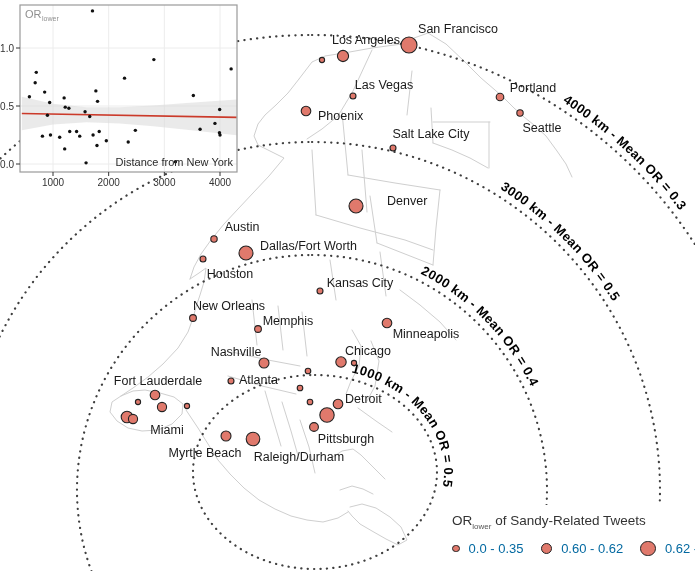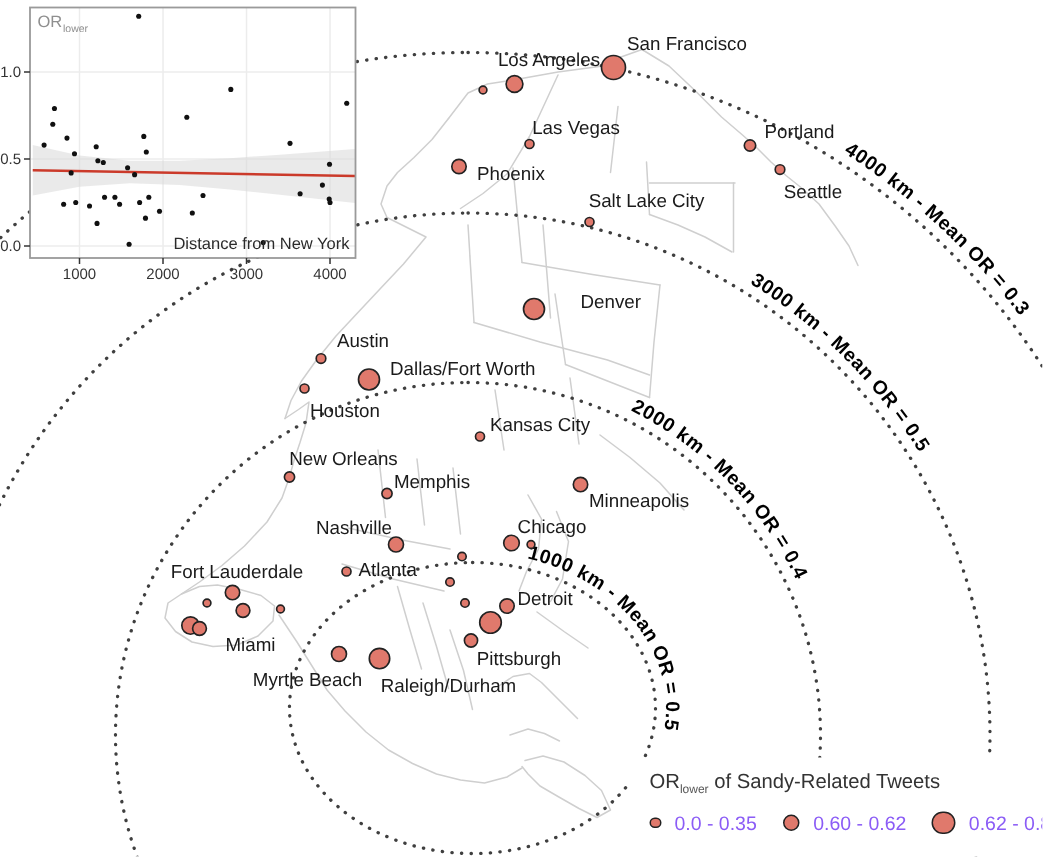--- a/index.html
+++ b/index.html
@@ -1,24 +1,24 @@
 <!DOCTYPE html>
 <html><head>
 <meta charset="utf-8">
 <style>
   html,body{margin:0;padding:0;background:#ffffff;}
   .stage{position:relative;width:695px;height:571px;background:#ffffff;overflow:hidden;
          font-family:"Liberation Sans", sans-serif;}
   svg{position:absolute;left:0;top:0;}
   .state-line{fill:none;stroke:#cfcfcf;stroke-width:1;stroke-linejoin:round;stroke-linecap:round;}
-  .legend{position:absolute;left:419px;top:505px;width:257px;height:66px;background:#ffffff;
+  .legend{position:absolute;left:438px;top:505px;width:257px;height:66px;background:#ffffff;
           padding:8px 0 0 14px;box-sizing:border-box;color:#222;}
   .legend-title{font-size:13.5px;color:#333;}
   .legend-title sub{font-size:8px;color:#555;}
-  .legend-items{display:flex;align-items:center;margin-top:10px;font-size:13px;color:#8b5cf6;}
+  .legend-items{display:flex;align-items:center;margin-top:10px;font-size:13px;color:#0369a1;}
   .legend-items .dot{display:inline-block;border-radius:50%;border:1.2px solid #222;
                      background:#e0796c;margin-right:9px;flex:none;}
   .legend-items .rng{margin-right:17px;white-space:nowrap;}
 </style>
 </head>
 <body>
 
 <div class="stage">
   <svg width="695" height="571" viewBox="0 0 695 571">
     <g>

